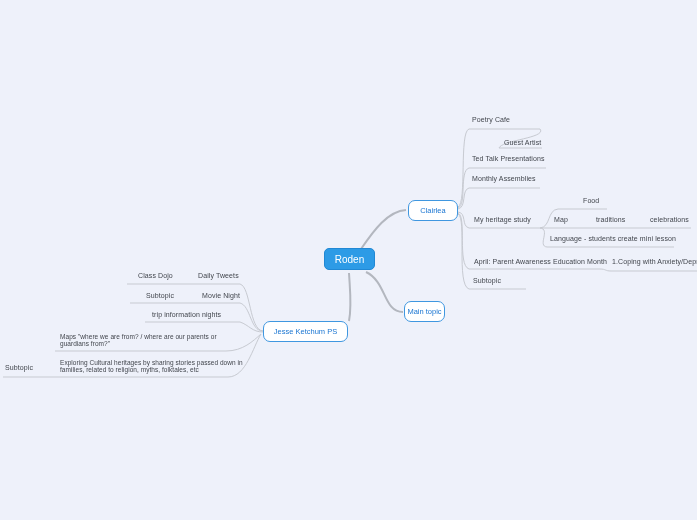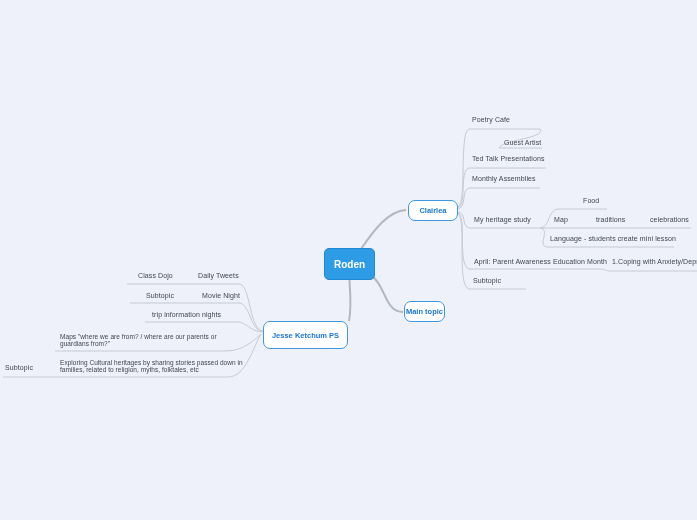--- a/index.html
+++ b/index.html
@@ -15,21 +15,21 @@
     position:absolute;font-size:7px;line-height:8px;color:#41454c;
     white-space:nowrap;letter-spacing:0.1px;
   }
   .topic-par{
     position:absolute;font-size:6.5px;line-height:7.4px;color:#41454c;
     white-space:pre-line;width:230px;letter-spacing:0.05px;
   }
   .node{
     position:absolute;display:flex;align-items:center;justify-content:center;
     background:#ffffff;border:1.4px solid #3f97e0;border-radius:7px;
-    color:#1b76d2;font-weight:bold;font-size:7.5px;white-space:nowrap;
+    color:#1b76d2;font-weight:normal;font-size:7.5px;white-space:nowrap;
     box-sizing:border-box;
   }
   .node.root{
     background:#2d9be6;border:1px solid #2188d4;color:#ffffff;
     font-size:10px;border-radius:5px;
   }
 </style>
 </head>
 <body>
 
@@ -53,27 +53,27 @@
     <path class="sub-line" d="M600,269 C606,269 605,271 611,271 L697,271"></path>
     <path class="sub-line" d="M458,214 C467,218 456,285 469,289 L526,289"></path>
 
     <path class="sub-line" d="M263,331 C249,330 251,287 240,284 L127,284"></path>
     <path class="sub-line" d="M263,331 C250,331 251,306 240,303 L130,303"></path>
     <path class="sub-line" d="M263,332 C252,332 249,325 240,322 L145,322"></path>
     <path class="sub-line" d="M55,351 L226,351 C243,351 253,341 261,334"></path>
     <path class="sub-line" d="M3,377 L228,377 C246,377 253,347 261,334"></path>
   </svg>
 
-  <div class="node root" style="left:324px;top:248px;width:51px;height:32px;">Roden</div>
+  <div class="node root" style="left:324px;top:248px;width:51px;height:22px;">Roden</div>
 
   <div class="node" style="left:408px;top:200px;width:50px;height:21px;">Clairlea</div>
 
   <div class="node" style="left:404px;top:301px;width:41px;height:21px;">Main topic</div>
 
-  <div class="node" style="left:263px;top:321px;width:85px;height:28px;">Jesse Ketchum PS</div>
+  <div class="node" style="left:263px;top:321px;width:85px;height:21px;">Jesse Ketchum PS</div>
 
   <div class="topic-label" style="left:472px;top:116px;">Poetry Cafe</div>
 
   <div class="topic-label" style="left:504px;top:139px;">Guest Artist</div>
 
   <div class="topic-label" style="left:472px;top:155px;">Ted Talk Presentations</div>
 
   <div class="topic-label" style="left:472px;top:175px;">Monthly Assemblies</div>
 
   <div class="topic-label" style="left:474px;top:216px;">My heritage study</div>

